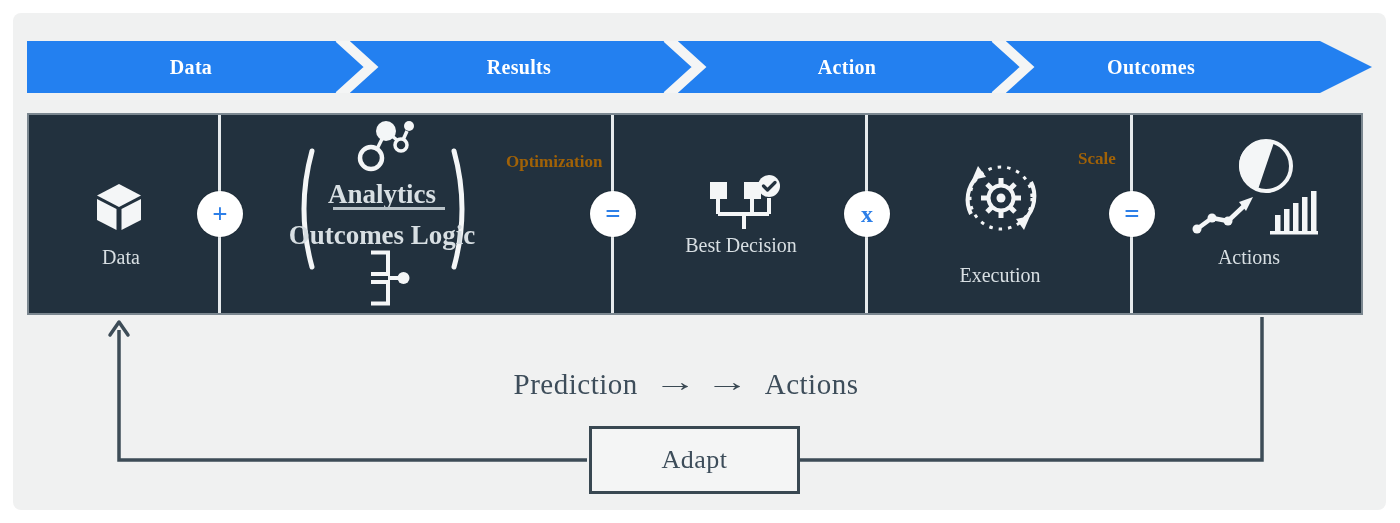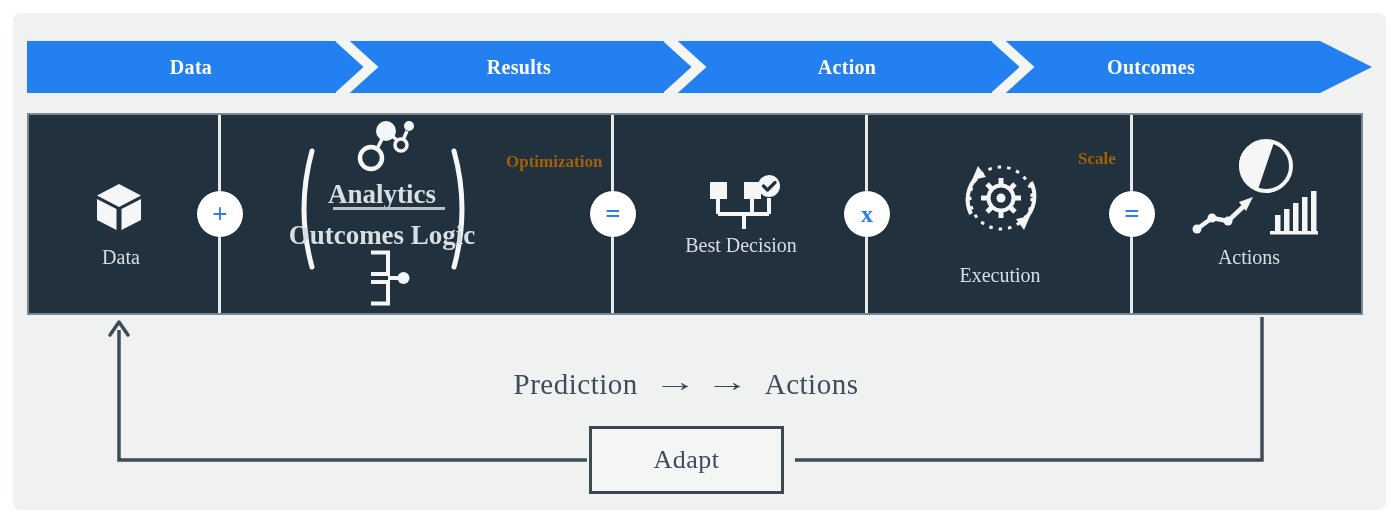--- a/index.html
+++ b/index.html
@@ -33,21 +33,21 @@
 
   
   .flow-row{position:absolute;left:50%;top:368px;transform:translateX(calc(-50% - 14px));
             display:flex;align-items:center;gap:24px;color:#3d4d5a;
             font-size:29px;font-weight:500;letter-spacing:.5px;white-space:nowrap;}
   .flow-arrow{display:inline-block;transform:scaleX(1.6) translateY(-2px);
               font-size:27px;color:#3a4953;font-weight:400;}
 
   
   .loop-svg{position:absolute;left:0;top:0;pointer-events:none;}
-  .adapt-box{position:absolute;left:589px;top:426px;width:195px;height:68px;
+  .adapt-box{position:absolute;left:589px;top:426px;width:211px;height:68px;
              background:#f4f5f5;border:3px solid #394852;
              display:flex;align-items:center;justify-content:center;
              color:#3d4d5a;font-size:26px;font-weight:500;letter-spacing:.5px;}
 </style>
 </head>
 <body>
 
 <div class="canvas">
   <div class="figure-bg"></div>
 

